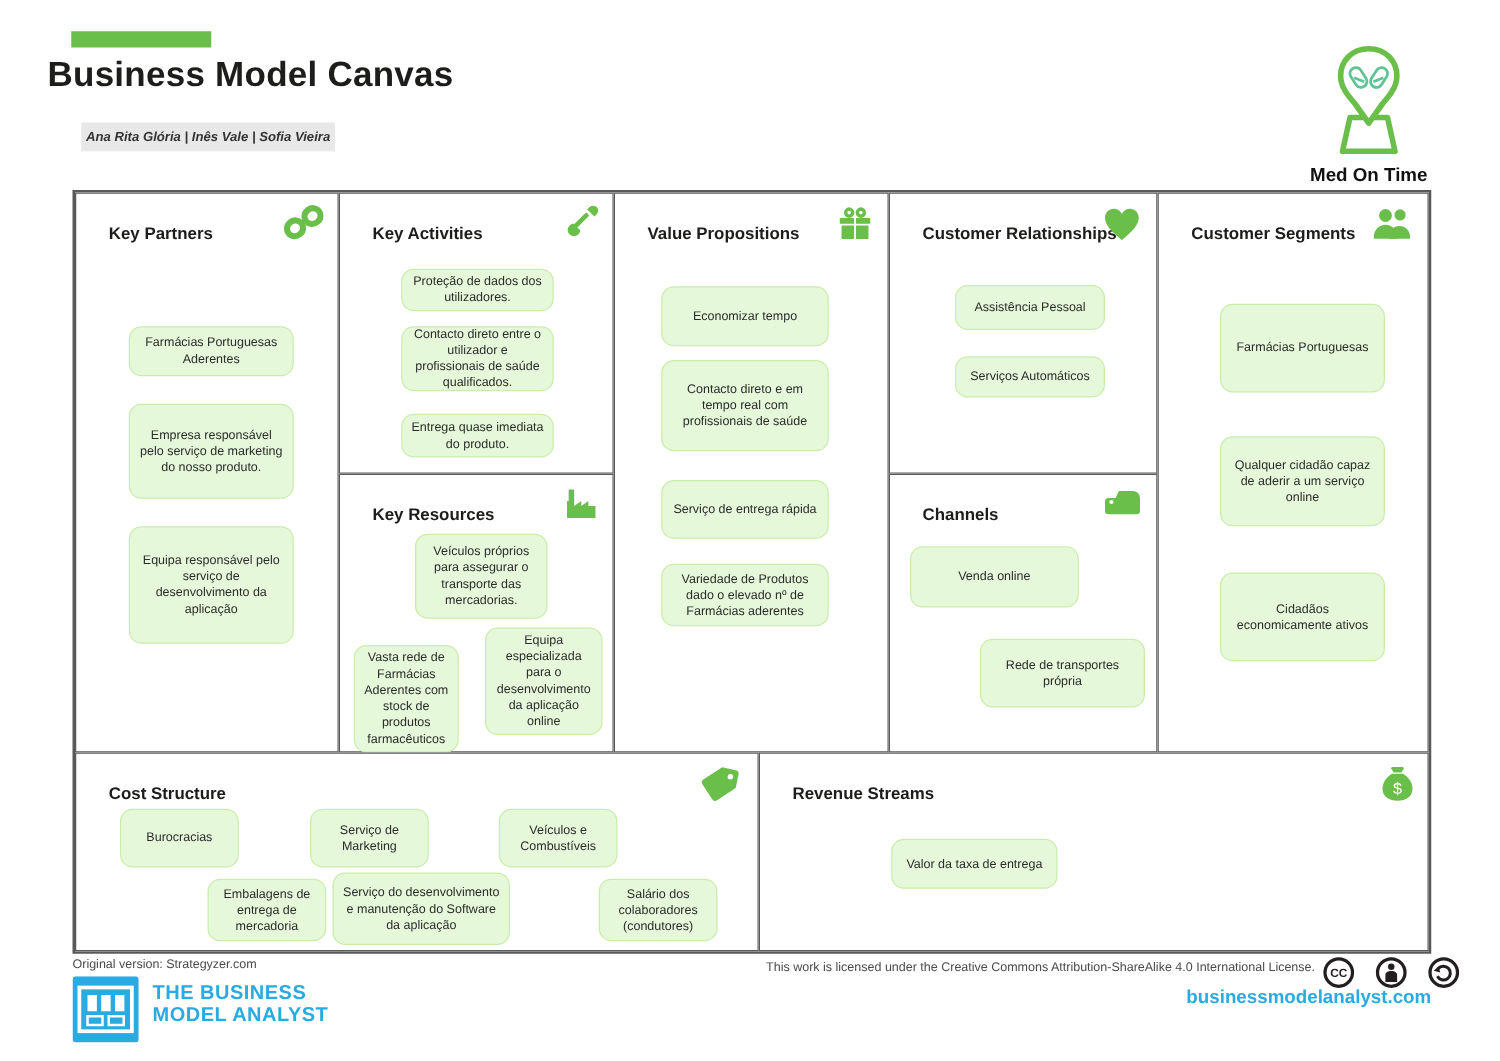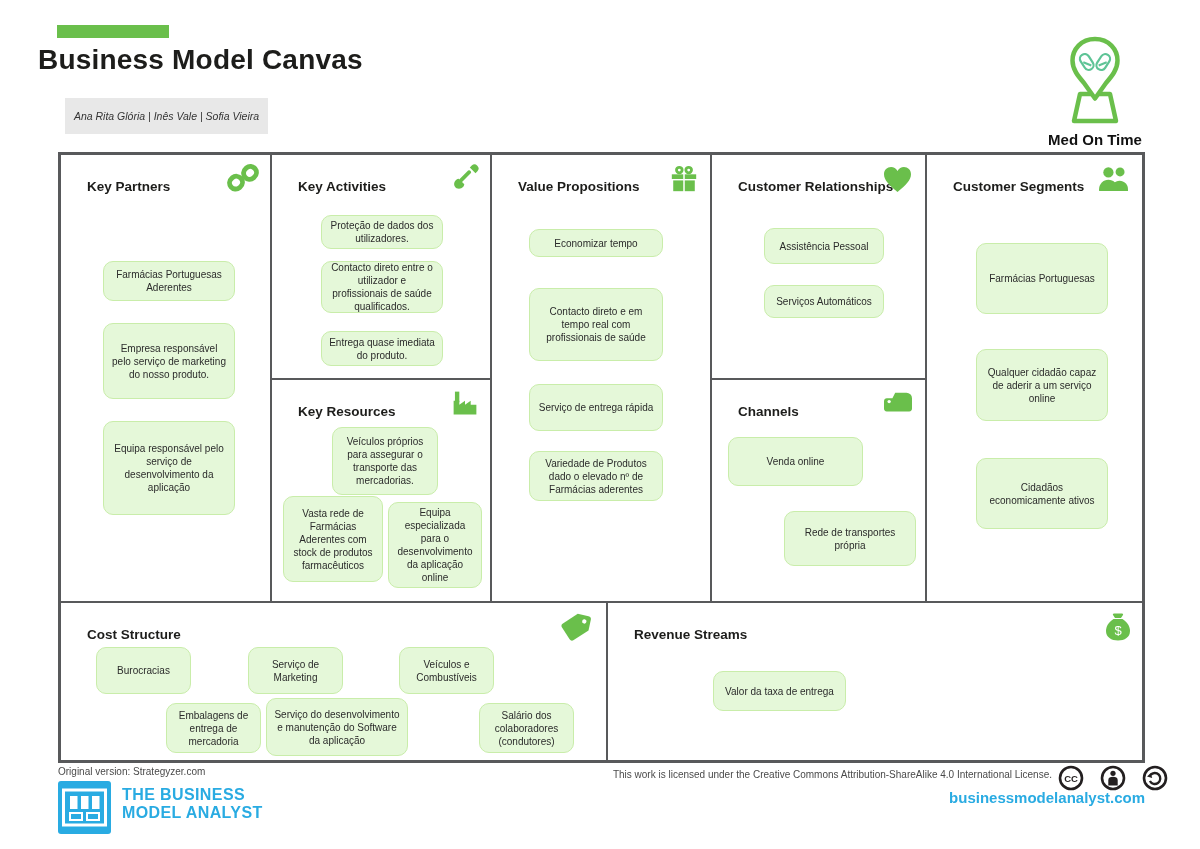--- a/index.html
+++ b/index.html
@@ -1,21 +1,21 @@
 <!DOCTYPE html>
 <html><head>
 <meta charset="utf-8">
 <style>
   html,body{margin:0;padding:0;}
   body{width:1200px;height:849px;position:relative;background:#fff;
        font-family:"Liberation Sans",sans-serif;color:#1d1d1b;overflow:hidden;}
   .accent-bar{position:absolute;left:57px;top:25px;width:112px;height:13px;background:#6abf4b;}
   .title{position:absolute;left:38px;top:44px;font-size:28px;font-weight:800;letter-spacing:.2px;}
-  .authors{position:absolute;left:65px;top:98px;width:203px;height:36px;background:#e8e8e8;
-           font-style:italic;font-size:10.5px;display:flex;align-items:center;justify-content:center;color:#333;}
+  .authors{position:absolute;left:65px;top:98px;width:203px;height:23px;background:#e8e8e8;
+           font-style:italic;font-size:10.5px;display:flex;align-items:center;justify-content:center;color:#333;font-weight:bold;}
   .brand{position:absolute;left:1030px;top:34px;width:130px;text-align:center;}
   .brand .label{font-size:15px;font-weight:bold;margin-top:1px;color:#111;}
   #canvas{position:absolute;left:58px;top:152px;width:1087px;height:611px;
           border:2px solid #58595b;box-sizing:border-box;background:#fff;}
   .cell{position:absolute;border:1px solid #58595b;box-sizing:border-box;background:#fff;}
   .cell h2{position:absolute;top:12px;left:14px;margin:12px;font-size:13.5px;font-weight:bold;color:#1d1d1b;}
   .cell .icon{position:absolute;top:9px;right:11px;line-height:0;}
   .note{position:absolute;background:#e5f8d9;border:1.5px solid #c9edaa;border-radius:10px;
         display:flex;align-items:center;justify-content:center;text-align:center;
         font-size:10px;line-height:1.3;padding:4px 7px;box-sizing:border-box;color:#2b2b2b;}
@@ -83,41 +83,41 @@
 
   <div class="cell" style="left:211px;top:225px;width:220px;height:223px">
     <h2>Key Resources</h2>
     <span class="icon">
       <svg width="28" height="28" viewBox="0 0 32 32" fill="#6abf4b">
         <rect x="4.5" y="3" width="5" height="12"></rect>
         <path d="M3 29V13.5h6.5v4.5l6.5-4.5v4.5l6.5-4.5v4.5H29v11z"></path>
       </svg>
     </span>
     <div class="note" style="left:60px;top:47px;width:106px;height:68px">Veículos próprios para assegurar o transporte das mercadorias.</div>
-    <div class="note" style="left:11px;top:116px;width:100px;height:86px">Vasta rede de Farmácias Aderentes com stock de produtos farmacêuticos</div>
+    <div class="note" style="left:11px;top:136px;width:84px;height:86px">Vasta rede de Farmácias Aderentes com stock de produtos farmacêuticos</div>
     <div class="note" style="left:116px;top:122px;width:94px;height:86px">Equipa especializada para o desenvolvimento da aplicação online</div>
   </div>
 
   <div class="cell" style="left:431px;top:0;width:220px;height:448px">
     <h2>Value Propositions</h2>
     <span class="icon">
       <svg width="30" height="30" viewBox="0 0 32 32">
         <g fill="none" stroke="#6abf4b" stroke-width="3">
           <circle cx="11" cy="6.5" r="3"></circle>
             <circle cx="21" cy="6.5" r="3"></circle>
         </g>
         <g fill="#6abf4b">
           <path d="M3 11h12.2v5H3z"></path>
             <path d="M16.8 11H29v5H16.8z"></path>
           <path d="M4.5 17.5h10.7V29H4.5z"></path>
             <path d="M16.8 17.5h10.7V29H16.8z"></path>
         </g>
       </svg>
     </span>
-    <div class="note" style="left:37px;top:74px;width:134px;height:28px">Economizar tempo</div>
+    <div class="note" style="left:37px;top:74px;width:134px;height:48px">Economizar tempo</div>
     <div class="note" style="left:37px;top:133px;width:134px;height:73px">Contacto direto e em tempo real com profissionais de saúde</div>
     <div class="note" style="left:37px;top:229px;width:134px;height:47px">Serviço de entrega rápida</div>
     <div class="note" style="left:37px;top:296px;width:134px;height:50px">Variedade de Produtos dado o elevado nº de Farmácias aderentes</div>
   </div>
 
   <div class="cell" style="left:651px;top:0;width:215px;height:225px">
     <h2>Customer Relationships</h2>
     <span class="icon">
       <svg width="33" height="29" viewBox="0 0 32 29" fill="#6abf4b">
         <path d="M16 28C7.8 21.2 2.5 16 2.5 10.2 2.5 6 5.7 3 9.6 3c2.6 0 5 1.5 6.4 4 1.4-2.5 3.8-4 6.4-4 3.9 0 7.1 3 7.1 7.2C29.5 16 24.2 21.2 16 28z"></path>

